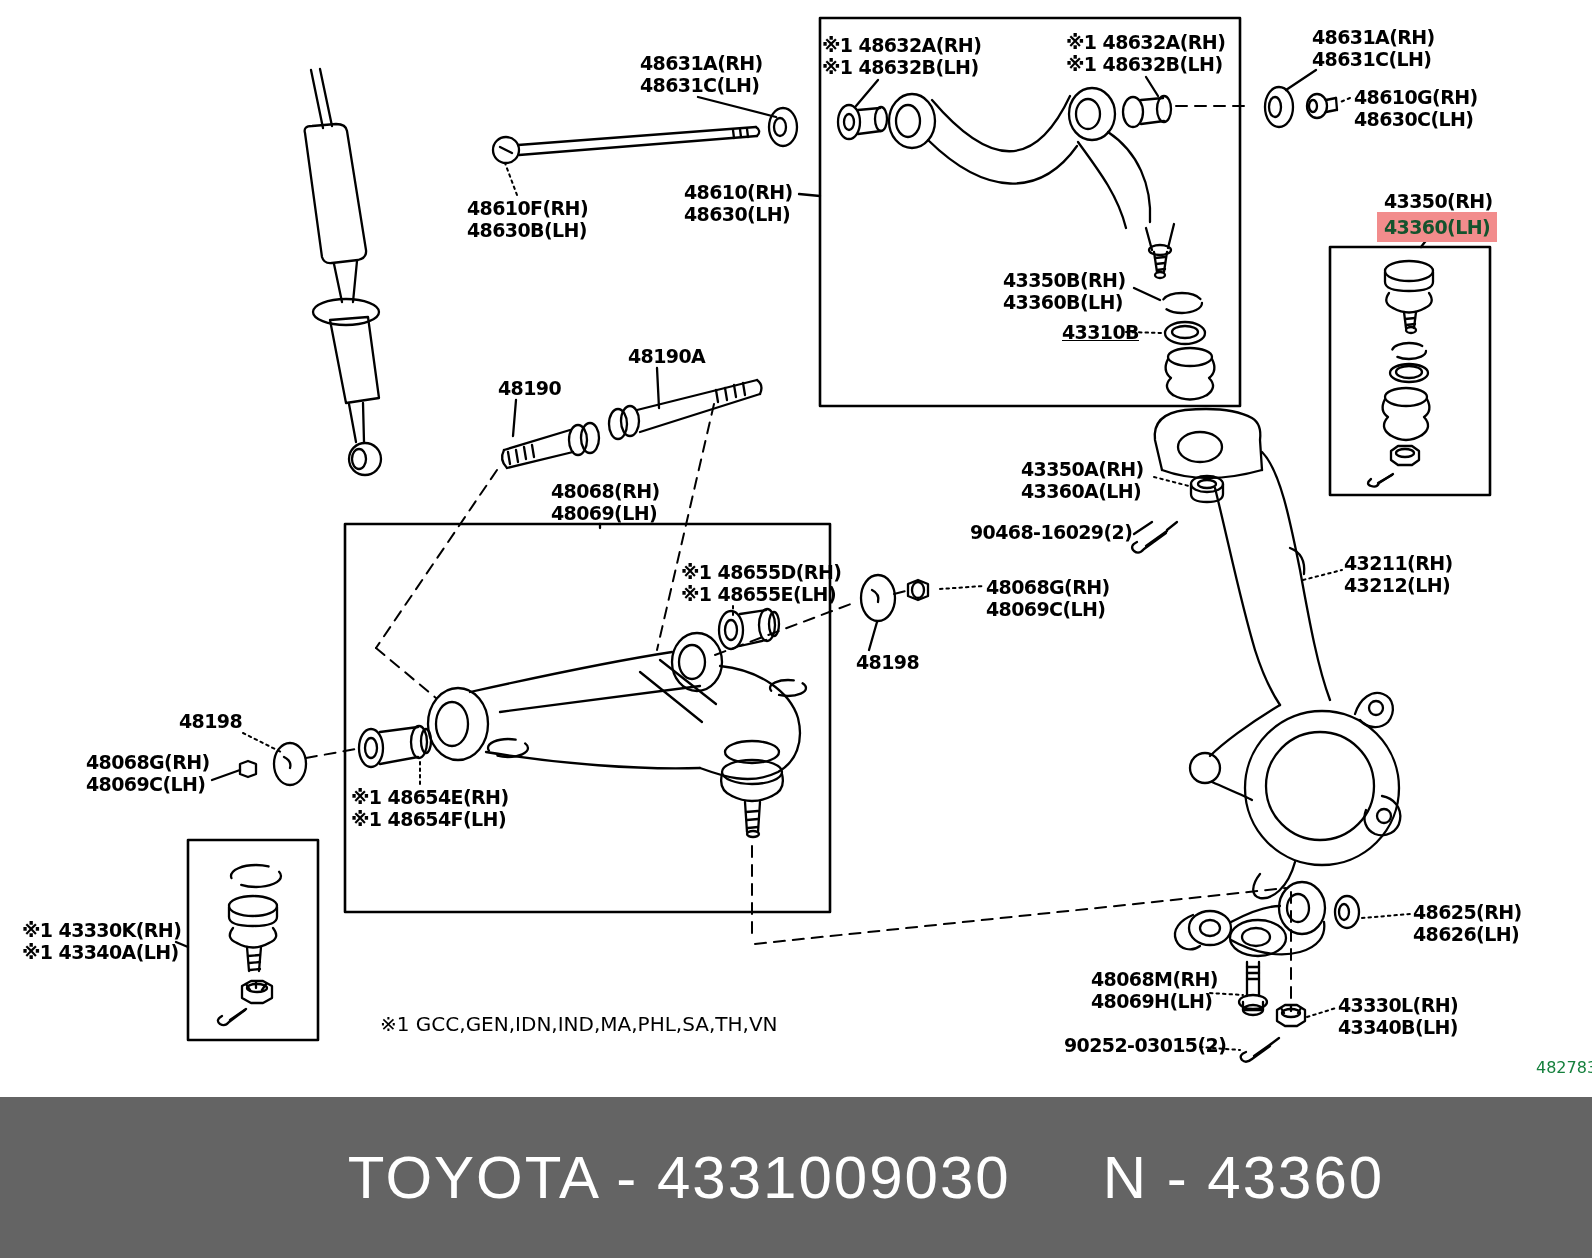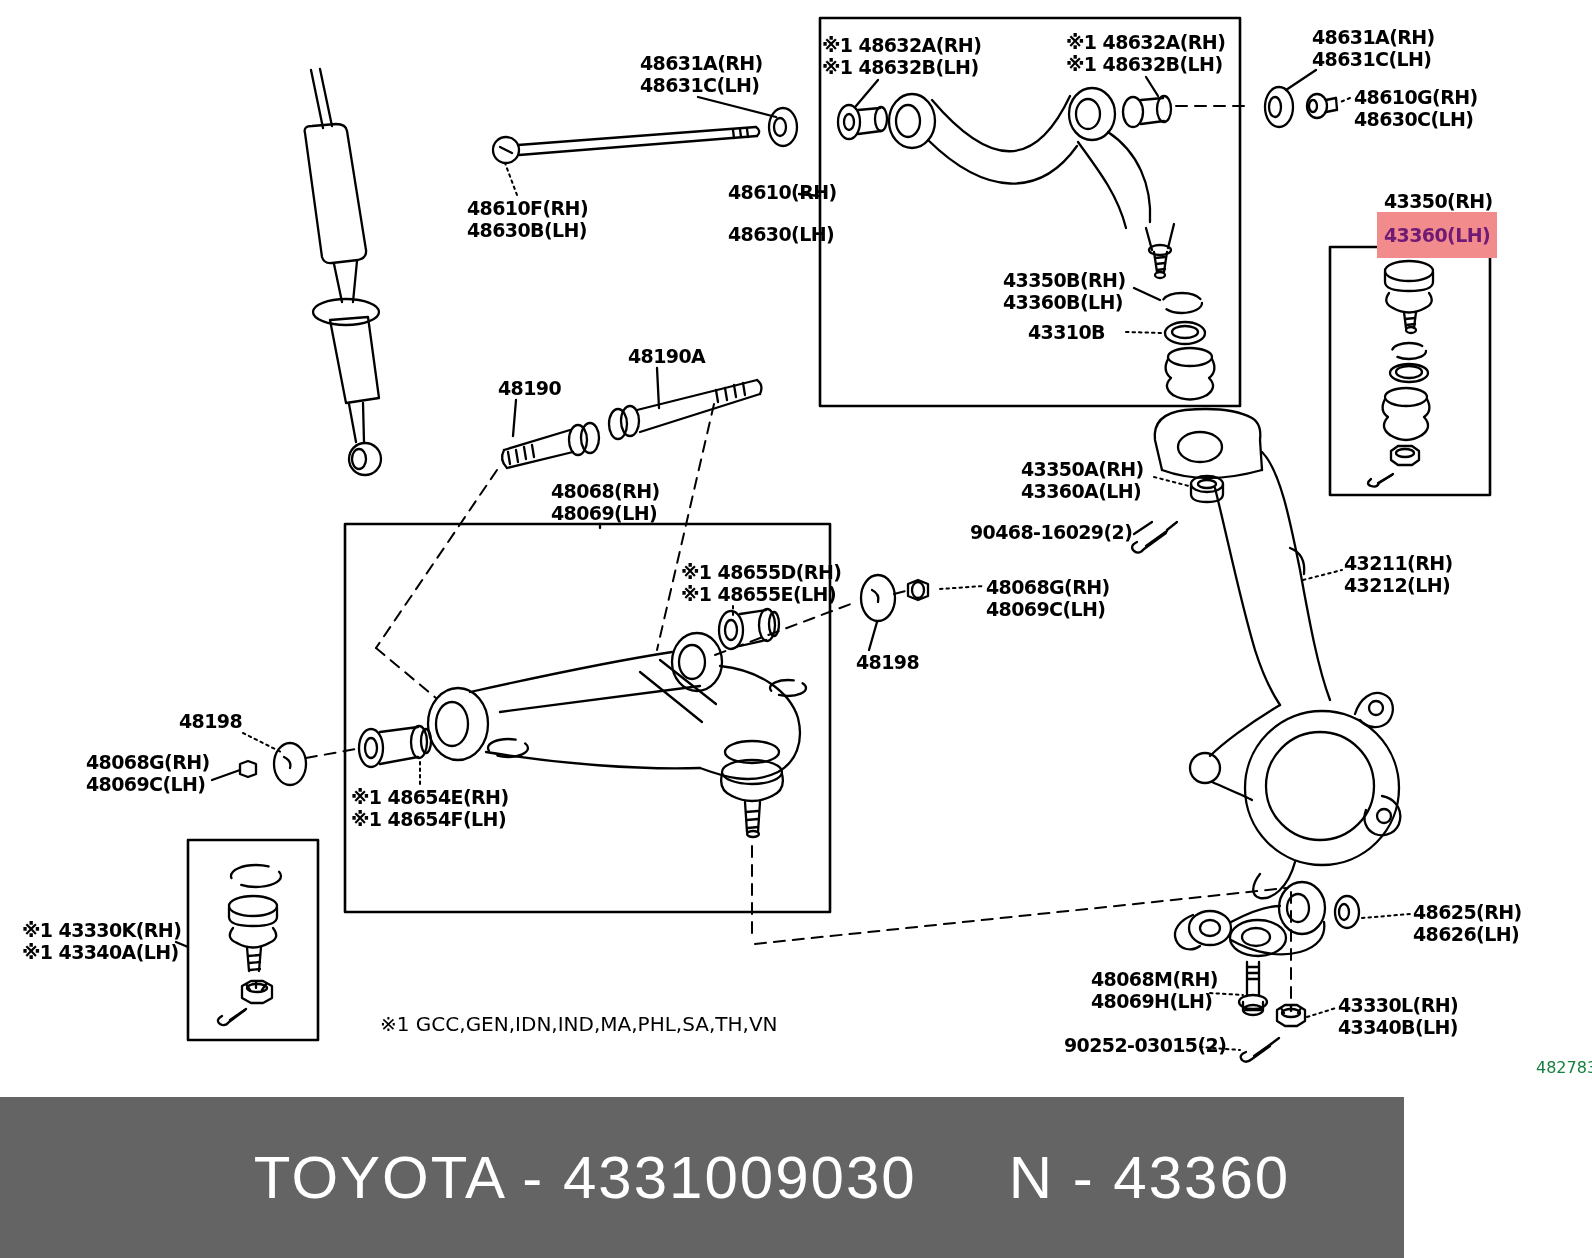--- a/index.html
+++ b/index.html
@@ -6,24 +6,24 @@
   #stage{position:relative;width:1592px;height:1258px;background:#fff;overflow:hidden;
          font-family:"DejaVu Sans",sans-serif;}
   #art{position:absolute;left:0;top:0;}
   #art path,#art ellipse,#art circle,#art rect,#art line{stroke:#000;fill:none;stroke-width:2.3;stroke-linecap:round;stroke-linejoin:round;}
   #art rect.box{stroke-width:2.6;fill:#fff;}
   #art .dsh{stroke-dasharray:11 8;stroke-width:2;}
   #art .dt{stroke-dasharray:2.5 4;stroke-width:2;}
   .part-label{position:absolute;display:flex;flex-direction:column;align-items:flex-start;
       font-weight:bold;font-size:19px;line-height:22px;letter-spacing:-0.6px;color:#000;white-space:nowrap;}
   .label-line{display:inline-block;}
-  .label-line.hl{background:#f28c8c;color:#701a75;padding:12px 7px;margin-left:-7px;}
+  .label-line.hl{background:#f28c8c;color:#14532d;padding:4px 7px;margin-left:-7px;}
   .note{position:absolute;left:380px;top:1012px;font-size:20px;font-weight:normal;letter-spacing:0;color:#000;white-space:nowrap;}
   .diagram-code{position:absolute;left:1501px;top:1058px;font-size:16px;color:#15803d;margin-left:35px;}
-  .footer{position:absolute;left:0;top:1097px;width:1404px;height:161px;background:#646464;
+  .footer{position:absolute;left:0;top:1097px;width:1592px;height:161px;background:#646464;
       display:flex;align-items:center;justify-content:center;}
   .footer-inner{display:flex;gap:92px;transform:translateX(70px);color:#fff;
       font-family:"Liberation Sans",sans-serif;font-size:60px;letter-spacing:2px;white-space:nowrap;}
 </style>
 </head>
 <body>
 
 <div id="stage">
 
   <svg id="art" width="1592" height="1097" viewBox="0 0 1592 1097">
@@ -334,33 +334,33 @@
         <span class="label-line">48631C(LH)</span>
       </div>
       <div class="part-label" style="left: 1354px; top: 86px;">
         <span class="label-line">48610G(RH)</span>
         <span class="label-line">48630C(LH)</span>
       </div>
       <div class="part-label" style="left: 467px; top: 197px;">
         <span class="label-line">48610F(RH)</span>
         <span class="label-line">48630B(LH)</span>
       </div>
-      <div class="part-label" style="left: 728px; top: 181px; gap: 20px;">
+      <div class="part-label" style="left: 684px; top: 181px;">
         <span class="label-line">48610(RH)</span>
         <span class="label-line">48630(LH)</span>
       </div>
       <div class="part-label" style="left: 1384px; top: 190px;">
         <span class="label-line">43350(RH)</span>
         <span class="label-line hl">43360(LH)</span>
       </div>
       <div class="part-label" style="left: 1003px; top: 269px;">
         <span class="label-line">43350B(RH)</span>
         <span class="label-line">43360B(LH)</span>
       </div>
-      <div class="part-label" style="left: 1028px; top: 321px;">
+      <div class="part-label" style="left: 1062px; top: 321px; text-decoration: underline;">
         <span class="label-line">43310B</span>
       </div>
       <div class="part-label" style="left: 628px; top: 345px;">
         <span class="label-line">48190A</span>
       </div>
       <div class="part-label" style="left: 498px; top: 377px;">
         <span class="label-line">48190</span>
       </div>
       <div class="part-label" style="left: 551px; top: 480px;">
         <span class="label-line">48068(RH)</span>

